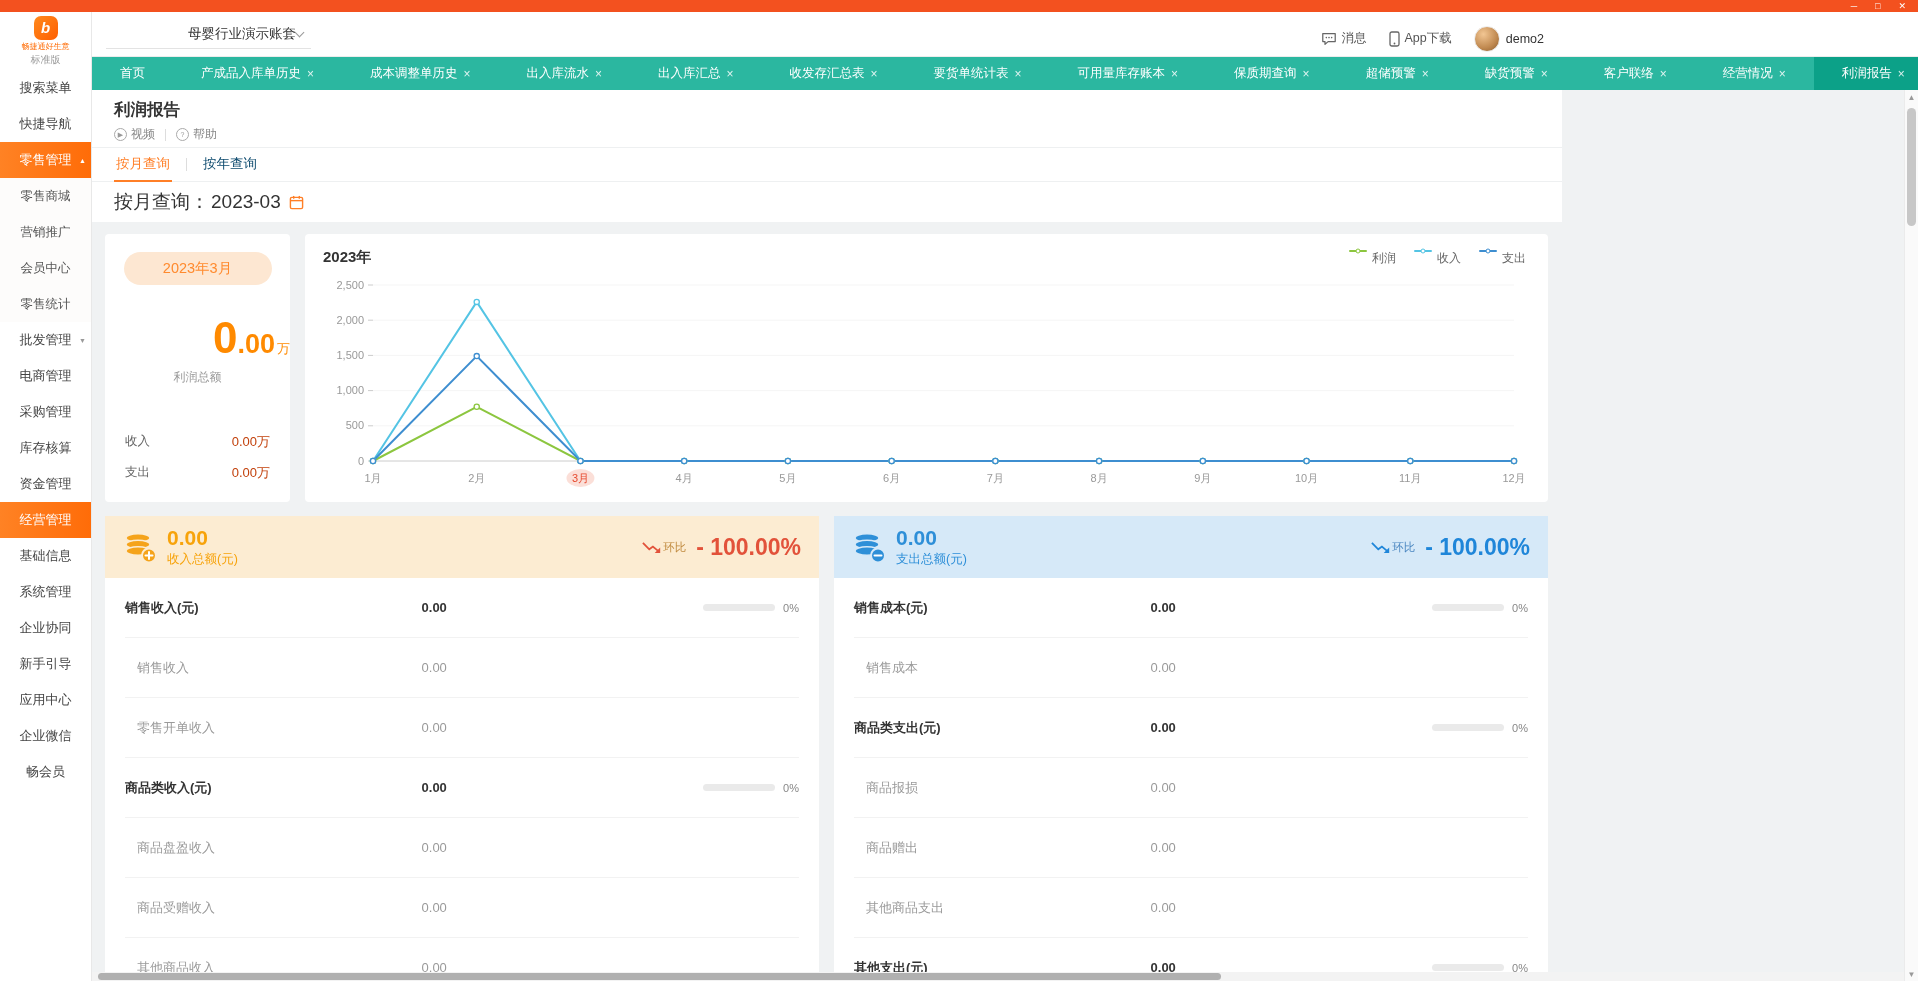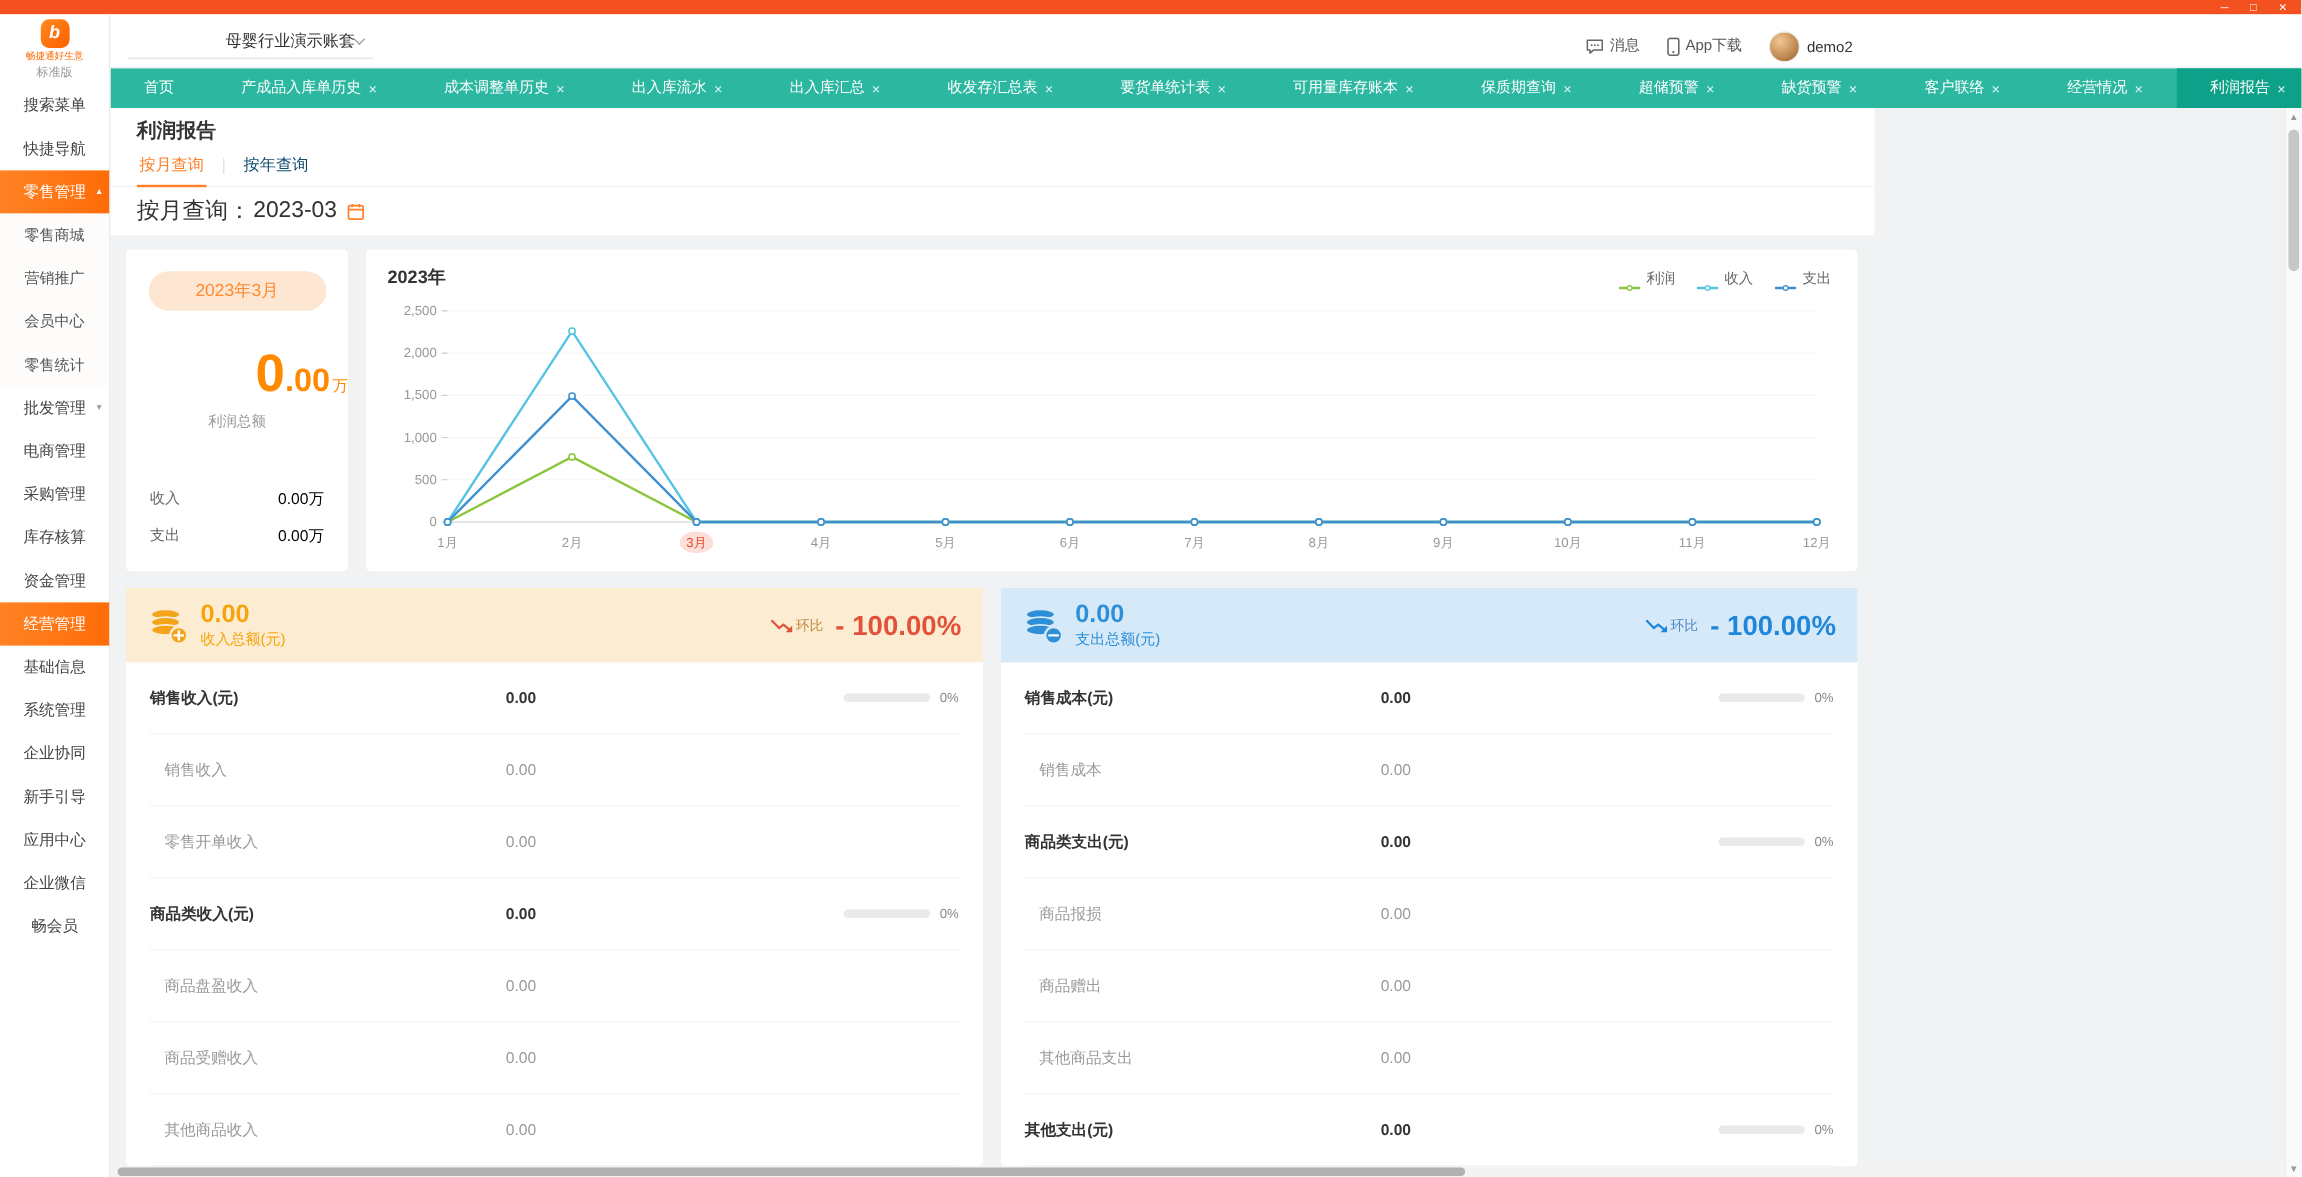--- a/index.html
+++ b/index.html
@@ -67,25 +67,25 @@
 .stat-card{width:185px;height:268px;background:#fff;border-radius:4px;display:flex;flex-direction:column;padding:14px 0}
 .period-pill{margin:4px auto 0;width:148px;height:33px;border-radius:17px;background:#fde7d2;color:#ff8a2e;font-size:14.5px;display:flex;align-items:center;justify-content:center}
 .big-amount{text-align:right;margin-top:28px;color:#ff8a00;font-weight:bold}
 .ba-int{font-size:44px}
 .ba-dec{font-size:27px}
 .ba-unit{font-size:13px;font-weight:normal;margin-left:2px}
 .big-label{text-align:center;color:#999;font-size:12px;margin-top:6px}
 .stat-rows{margin-top:auto;padding:0 20px}
 .stat-row{display:flex;justify-content:space-between;height:31px;align-items:center}
 .stat-row .lb{color:#666;font-size:12.5px}
-.stat-row .vl{color:#000000;font-size:13px}
+.stat-row .vl{color:#c2410c;font-size:13px}
 .chart-panel{width:1243px;height:268px;background:#fff;border-radius:4px;position:relative;padding:14px 18px}
 .chart-title{font-size:15px;font-weight:bold;color:#333}
 .chart-legend{position:absolute;right:22px;top:16px;display:flex;gap:18px;align-items:center}
-.legend-item{display:flex;align-items:flex-end;gap:5px;font-size:12px;color:#666;cursor:pointer}
+.legend-item{display:flex;align-items:flex-start;gap:5px;font-size:12px;color:#666;cursor:pointer}
 .legend-line{width:18px;height:2px;border-radius:1px;position:relative;display:inline-block}
 .legend-line i{position:absolute;left:50%;top:50%;width:5px;height:5px;background:#fff;border:1.5px solid;border-radius:50%;transform:translate(-50%,-50%)}
 #chart-svg{margin-top:8px;display:block}
 .tick{font-size:11px;fill:#999}
 .tick.sel{fill:#e6492e}
 
 
 .summary-row{display:flex;gap:15px;margin:14px 0 0 13px;width:1443px}
 .panel{width:714px;background:#fff;border-radius:4px}
 .panel-head{height:62px;display:flex;align-items:center;justify-content:space-between;padding:0 18px}
@@ -356,20 +356,31 @@
       <span class="tc-btn tc-expand">
           <i></i>
         </span>
     </div>
   </div>
 
   <div class="content">
 
     <div class="head-block">
       <div class="pt-row">利润报告</div>
+      <div class="links-row">
+        <span class="toolbar-link">
+          <span class="mini-ic">▶</span>
+          <span>视频</span>
+        </span>
+        <span class="mini-divider"></span>
+        <span class="toolbar-link">
+          <span class="mini-ic">?</span>
+          <span>帮助</span>
+        </span>
+      </div>
       <div class="qtabs-row">
         <span class="qtab active">按月查询</span>
         <span class="qtab-divider"></span>
         <span class="qtab">按年查询</span>
       </div>
       <div class="filter-row">
         <span>按月查询：</span>
         <span class="filter-value">2023-03</span>
         <span class="cal-icon">
           <svg width="15" height="15" viewBox="0 0 16 16">

